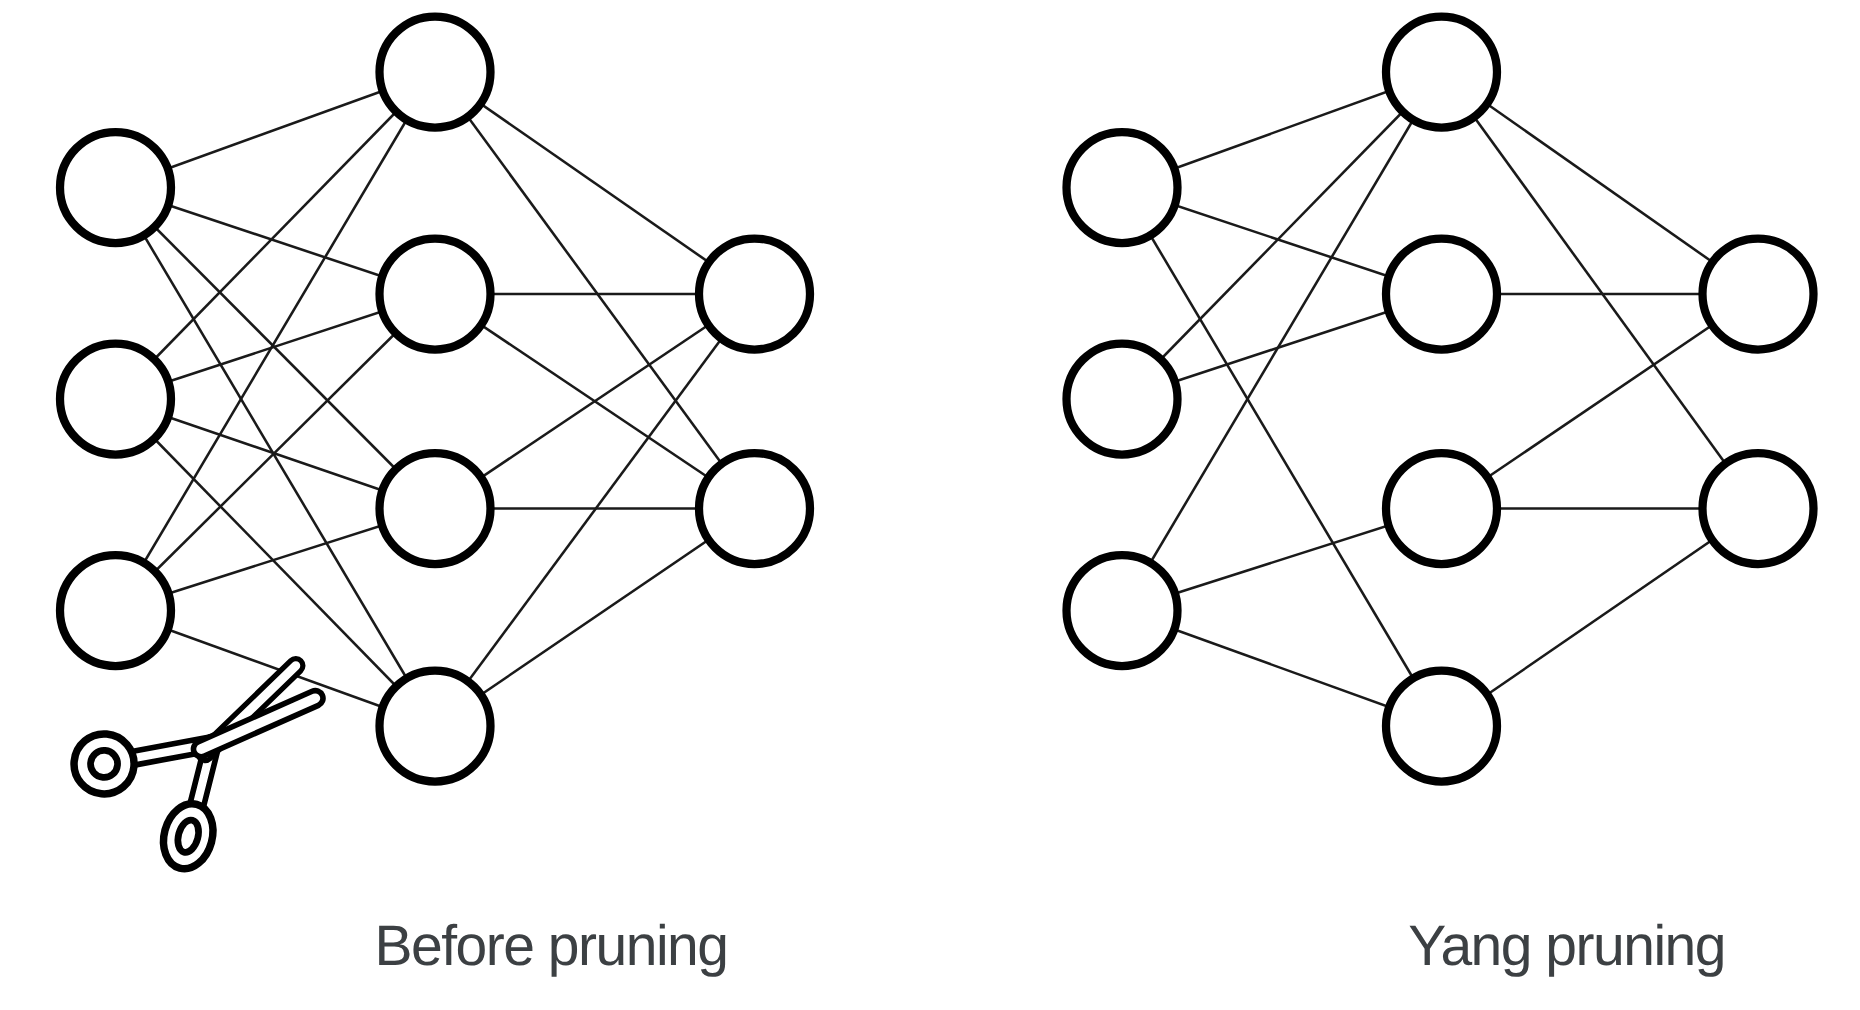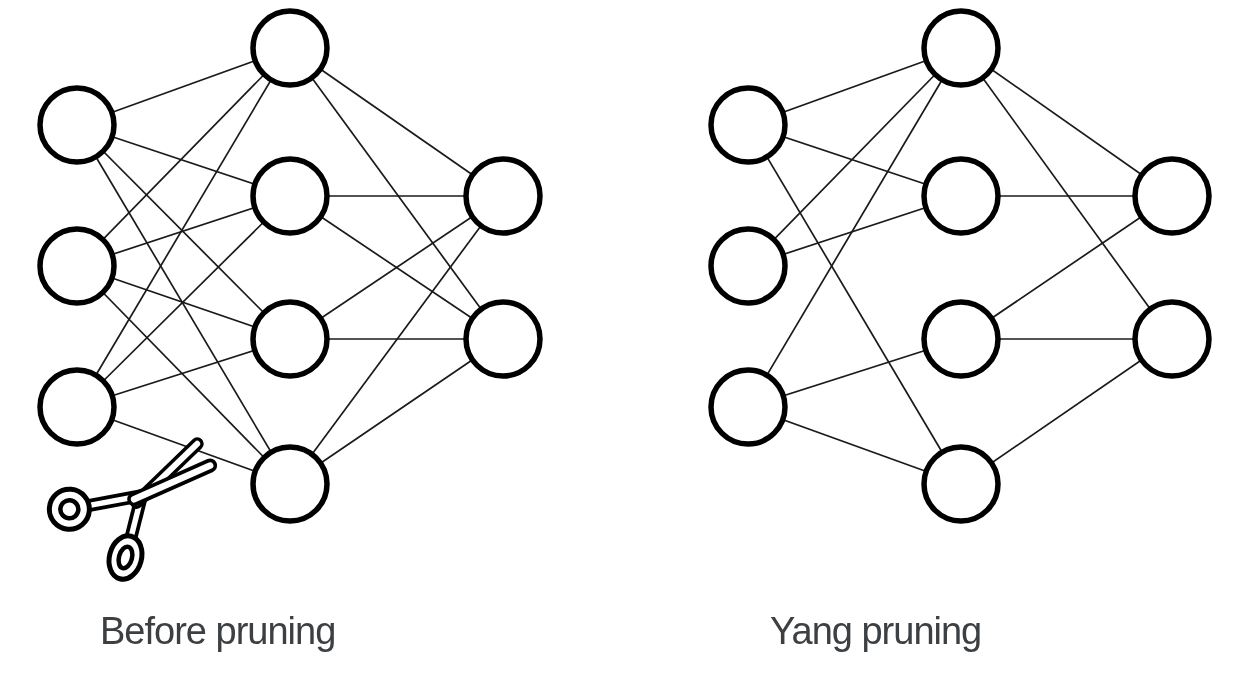--- a/index.html
+++ b/index.html
@@ -19,21 +19,21 @@
     position: absolute;
     left: 0;
     top: 0;
   }
   .caption {
     position: absolute;
     top: 610px;
     font-size: 38px;
     letter-spacing: -1px;
     color: #3c4043;
-    text-align: left;
+    text-align: right;
     white-space: nowrap;
     z-index: 3;
   }
   #caption-before { left: 100px; width: 385px; }
   #caption-after  { left: 770px; width: 380px; }
   #watermark {
     position: absolute;
     left: 906px;
     top: 594px;
     font-size: 40px;

